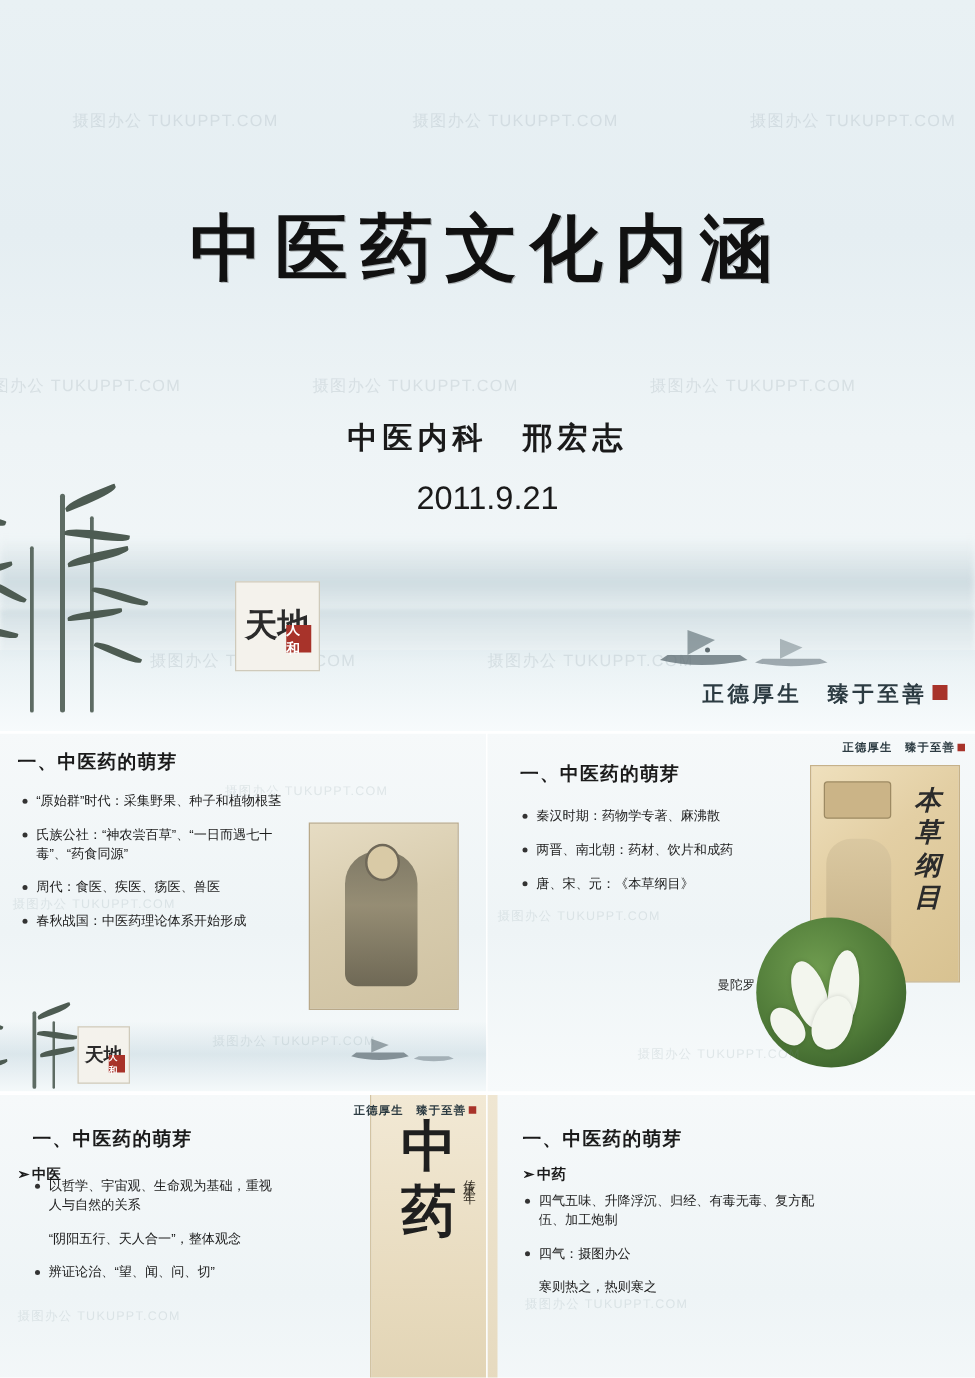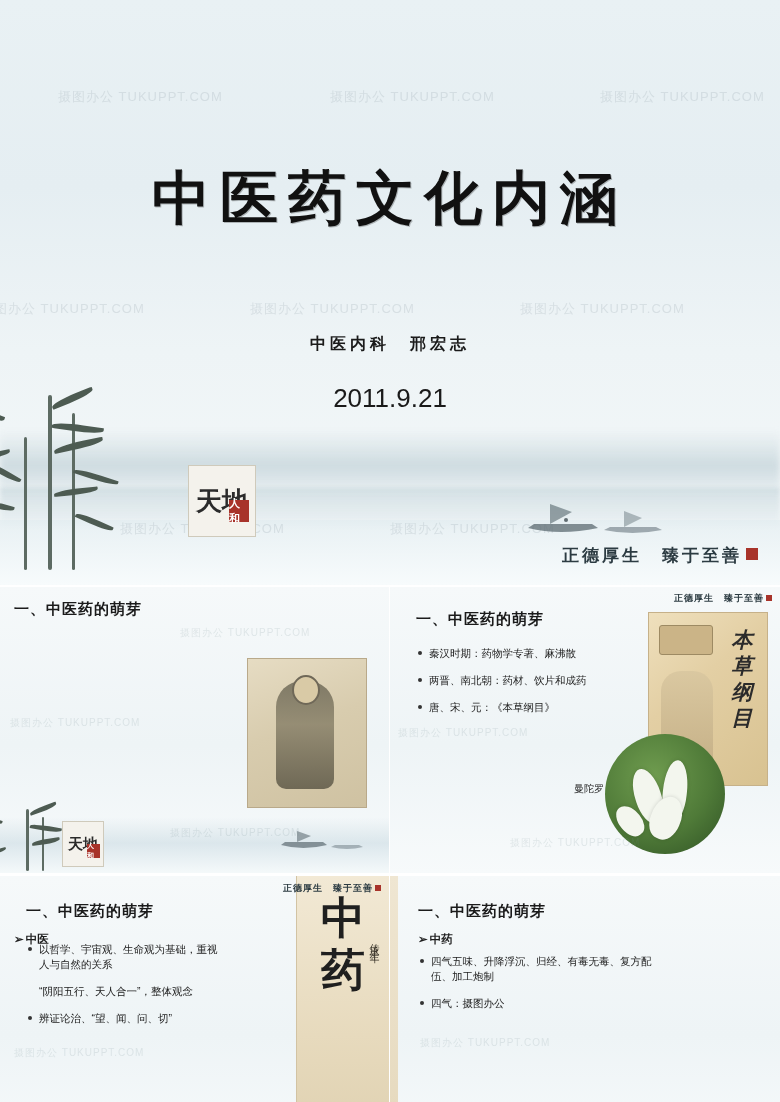--- a/index.html
+++ b/index.html
@@ -73,21 +73,21 @@
     text-shadow: 1px 1px 0 rgba(0,0,0,0.25);
   }
   .s1-sub {
     position: absolute;
     top: 334px;
     left: 0;
     width: 780px;
     text-align: center;
     font-family: "DejaVu Serif", serif;
     font-weight: bold;
-    font-size: 16px;
+    font-size: 24px;
     letter-spacing: 4px;
     color: #1a1a1a;
     z-index: 8;
   }
   .s1-date {
     position: absolute;
     top: 383px;
     left: 0;
     width: 780px;
     text-align: center;
@@ -468,20 +468,26 @@
   </div>
 </div>
 
 <div class="divider" style="top:585px;"></div>
 
 <div class="row">
 
   <div class="slide slide-sm left">
     <div class="head">一、中医药的萌芽</div>
 
+    <ul class="bullets" style="left:16px;top:48px;width:220px;">
+      <li>“原始群”时代：采集野果、种子和植物根茎</li>
+      <li>氏族公社：“神农尝百草”、“一日而遇七十毒”、“药食同源”</li>
+      <li>周代：食医、疾医、疡医、兽医</li>
+      <li>春秋战国：中医药理论体系开始形成</li>
+    </ul>
 
     <div class="photo s2-portrait">
       <div class="fig"></div>
       <div class="head-c"></div>
     </div>
 
     <div class="mini-mist"></div>
 
     <svg class="boat" style="left:275px;bottom:22px;" width="90" height="26" viewBox="0 0 90 26">
       <path d="M6 18 Q28 24 52 18 L48 15 L10 15 Z" fill="#5c6b72" opacity="0.7"></path>
@@ -585,20 +591,21 @@
 
     <div class="head indent" style="left:28px;top:26px;">一、中医药的萌芽</div>
 
     <div class="arrow-item" style="left:28px;top:56px;">
       <span class="ar">➢</span><span>中药</span>
     </div>
 
     <ul class="bullets" style="left:28px;top:78px;width:250px;">
       <li>四气五味、升降浮沉、归经、有毒无毒、复方配伍、加工炮制</li>
       <li>四气：摄图办公</li>
+      <li class="nodot">寒则热之，热则寒之</li>
     </ul>
 
     <div class="wm-layer">
       <div class="wm wm-sm" style="left:30px;top:160px;">摄图办公 TUKUPPT.COM</div>
 
     </div>
   </div>
 </div>
 
 </body></html>

